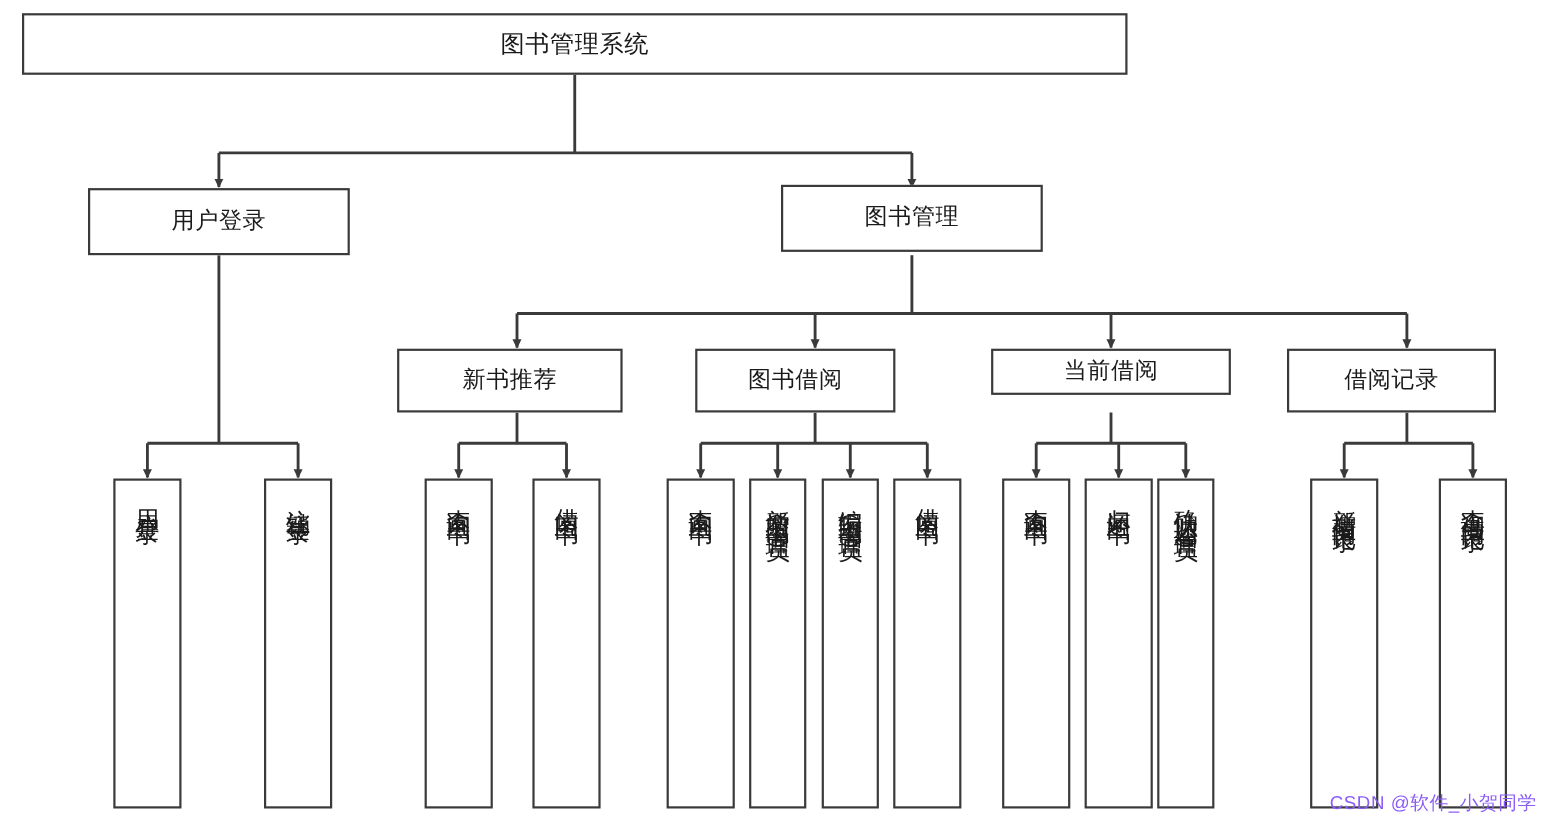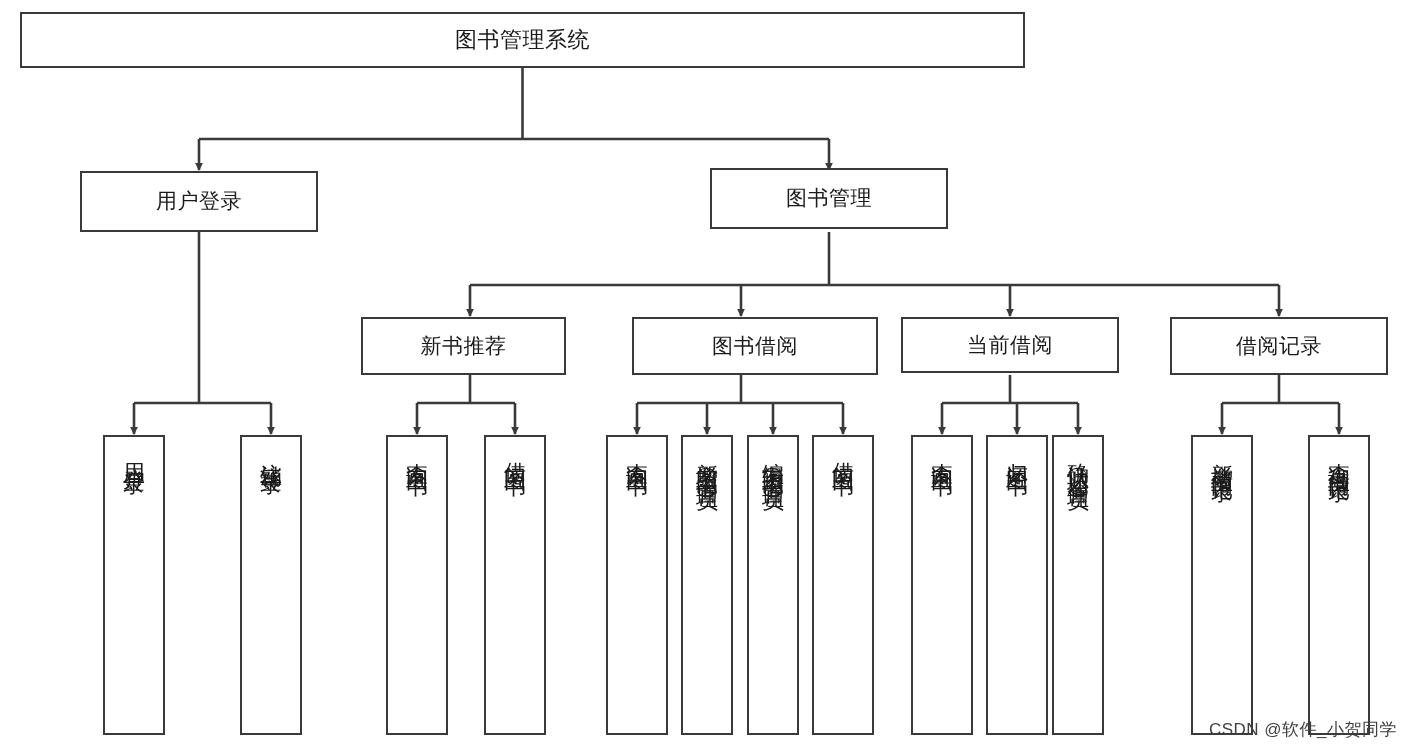--- a/index.html
+++ b/index.html
@@ -62,21 +62,21 @@
     font-size: 22px;
     line-height: 1;
     letter-spacing: 4px;
     white-space: nowrap;
   }
   #watermark {
     position: absolute;
     right: 8px;
     bottom: 6px;
     font-size: 17px;
-    color: #404040;
+    color: #8b5cf6;
     letter-spacing: 0.5px;
     white-space: nowrap;
     user-select: none;
   }
 </style>
 </head>
 <body>
 
 <div id="diagram-root">
 
@@ -130,27 +130,27 @@
   <div class="node horiz" style="left: 80px; top: 171px; width: 238px; height: 61px;">
     <span class="node-label">用户登录</span>
   </div>
   <div class="node horiz" style="left: 710px; top: 168px; width: 238px; height: 61px;">
     <span class="node-label">图书管理</span>
   </div>
 
   <div class="node horiz" style="left: 361px; top: 317px; width: 205px; height: 58px;">
     <span class="node-label">新书推荐</span>
   </div>
-  <div class="node horiz" style="left: 632px; top: 317px; width: 246px; height: 58px;">
+  <div class="node horiz" style="left: 632px; top: 317px; width: 182px; height: 58px;">
     <span class="node-label">图书借阅</span>
   </div>
-  <div class="node horiz" style="left: 901px; top: 317px; width: 218px; height: 56px;">
+  <div class="node horiz" style="left: 901px; top: 317px; width: 218px; height: 42px;">
     <span class="node-label">当前借阅</span>
   </div>
-  <div class="node horiz" style="left: 1170px; top: 317px; width: 218px; height: 58px;">
+  <div class="node horiz" style="left: 1170px; top: 317px; width: 190px; height: 58px;">
     <span class="node-label">借阅记录</span>
   </div>
 
   <div class="node vert" style="left: 103px; top: 435px; width: 62px; height: 300px;">
     <span class="node-label">用户登录</span>
   </div>
   <div class="node vert" style="left: 240px; top: 435px; width: 62px; height: 300px;">
     <span class="node-label">注销登录</span>
   </div>
 

